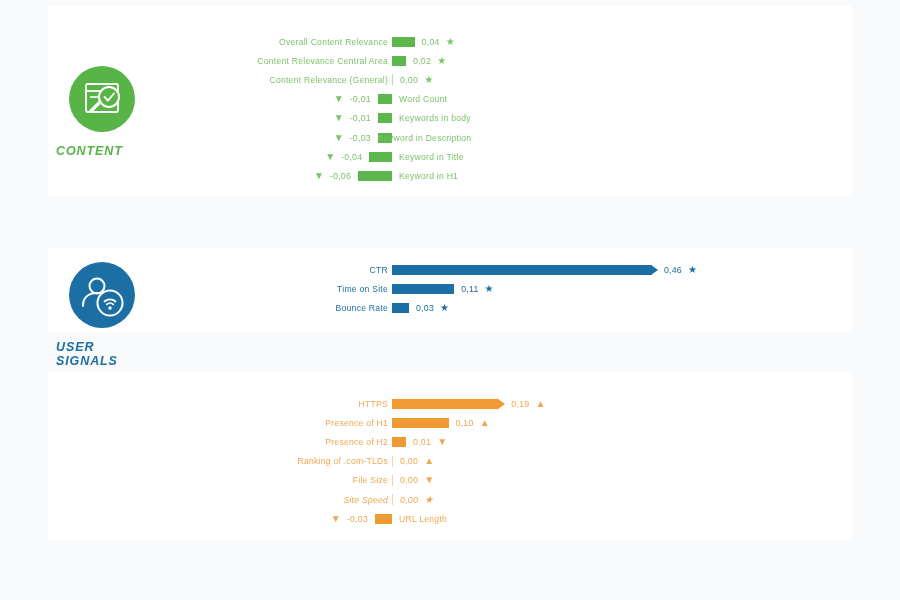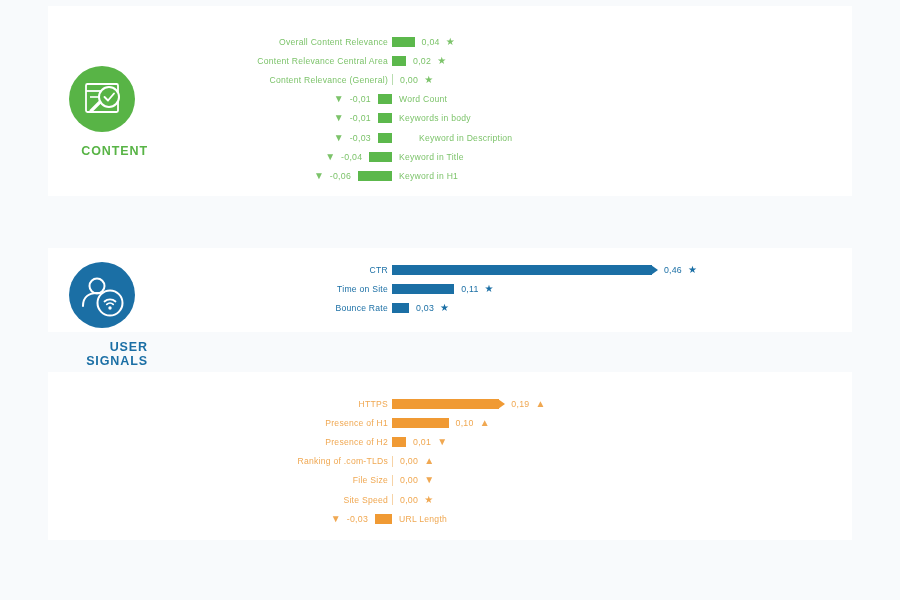--- a/index.html
+++ b/index.html
@@ -19,21 +19,22 @@
   }
   #panel-content   { top: 6px;   height: 190px; }
   #panel-user      { top: 248px; height: 84px;  }
   #panel-technical { top: 372px; height: 168px; }
 
   
   .cat {
     position: absolute;
     left: 56px;
     width: 92px;
-    text-align: right;
+    text-align: left;
+    font-style: italic;
   }
   #cat-content   { top: 66px; }
   #cat-user      { top: 262px; }
   #cat-technical { top: 415px; }
 
   .cat-circle {
     width: 66px; height: 66px;
     border-radius: 50%;
     margin: 0 auto 12px auto;
     position: relative;
@@ -213,21 +214,21 @@
         </div>
       </div>
       <div class="row g" style="top: 128px;">
         <div class="seg" style="left: 0px; width: 392px; justify-content: flex-end; display: flex;">
           <span class="tick">▼</span>
           <span class="gap" style="width: 6px;"></span>
           <span class="value">-0,03</span>
           <span class="gap" style="width: 7px;"></span>
           <div class="bar" style="width: 14px;"></div>
         </div>
-        <div class="seg right" style="left: 419px;">
+        <div class="seg right" style="left: 378px;">
           <span class="rowlabel">Keyword in Description</span>
         </div>
       </div>
       <div class="row g" style="top: 147.2px;">
         <div class="seg" style="left: 0px; width: 392px; justify-content: flex-end; display: flex;">
           <span class="tick">▼</span>
           <span class="gap" style="width: 6px;"></span>
           <span class="value">-0,04</span>
           <span class="gap" style="width: 7px;"></span>
           <div class="bar" style="width: 22.6px;"></div>
@@ -337,21 +338,21 @@
           <span class="rowlabel">File Size</span>
         </div>
         <div class="seg right">
           <span class="divider"></span>
           <span class="gap" style="width: 7px;"></span>
           <span class="value">0,00</span>
           <span class="gap" style="width: 6px;"></span>
           <span class="tick">▼</span>
         </div>
       </div>
-      <div class="row o" style="top: 490px;">
+      <div class="row o" style="top: 490px; font-style: italic;">
         <div class="seg right" style="left: 388px; transform: translateX(-100%); width: 0px;">
           <span class="rowlabel">Site Speed</span>
         </div>
         <div class="seg right">
           <span class="divider"></span>
           <span class="gap" style="width: 7px;"></span>
           <span class="value">0,00</span>
           <span class="gap" style="width: 6px;"></span>
           <span class="tick">★</span>
         </div>

